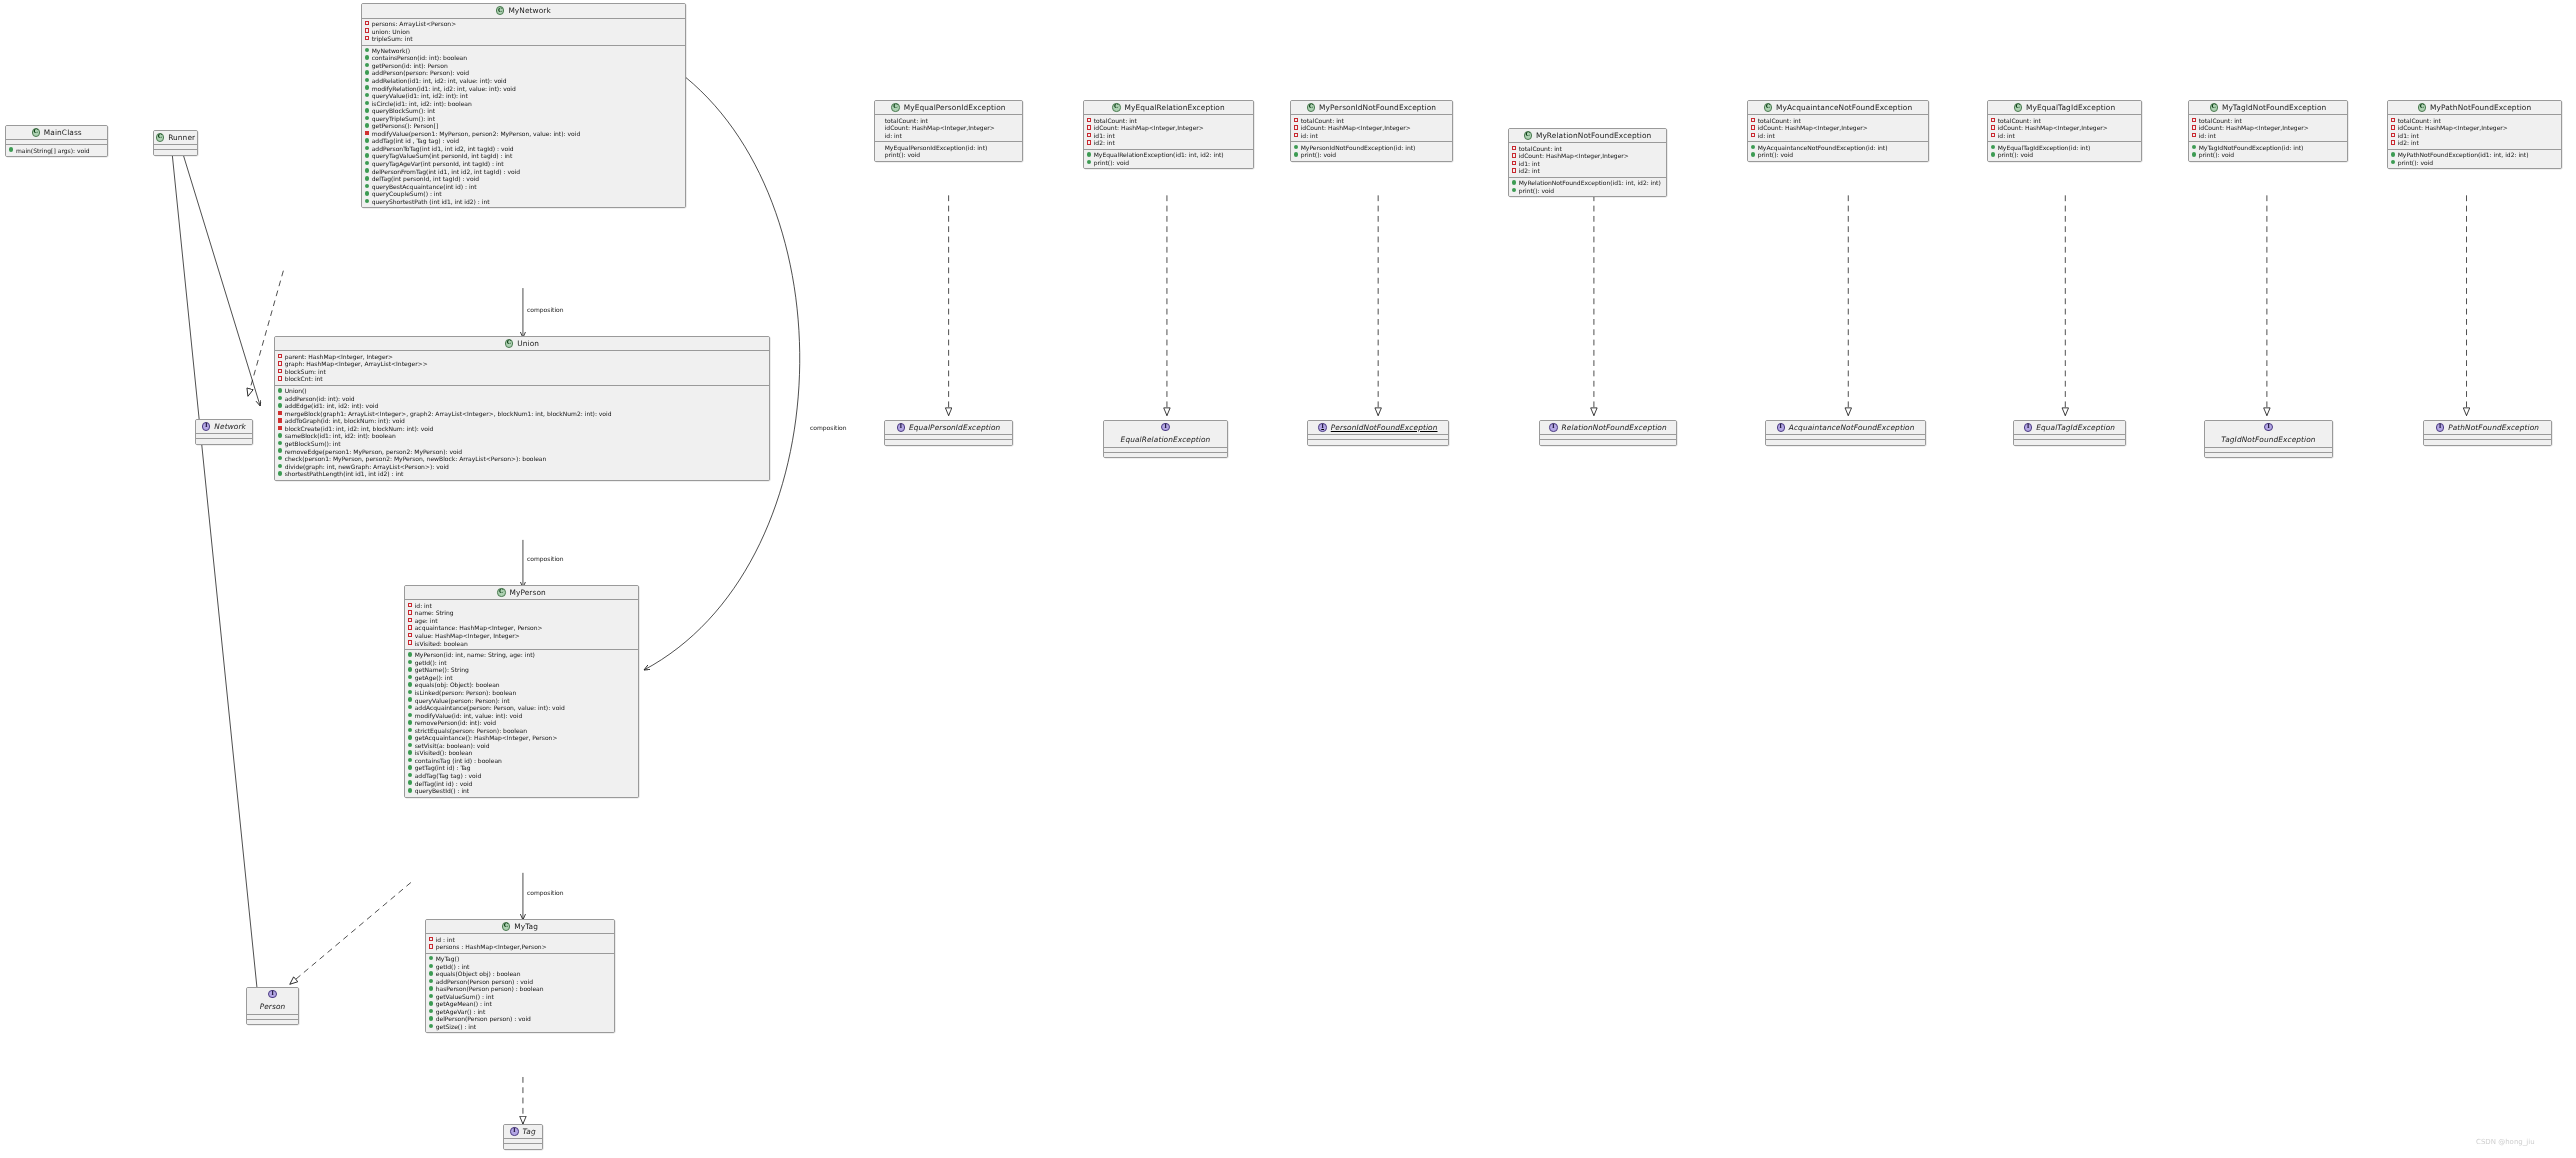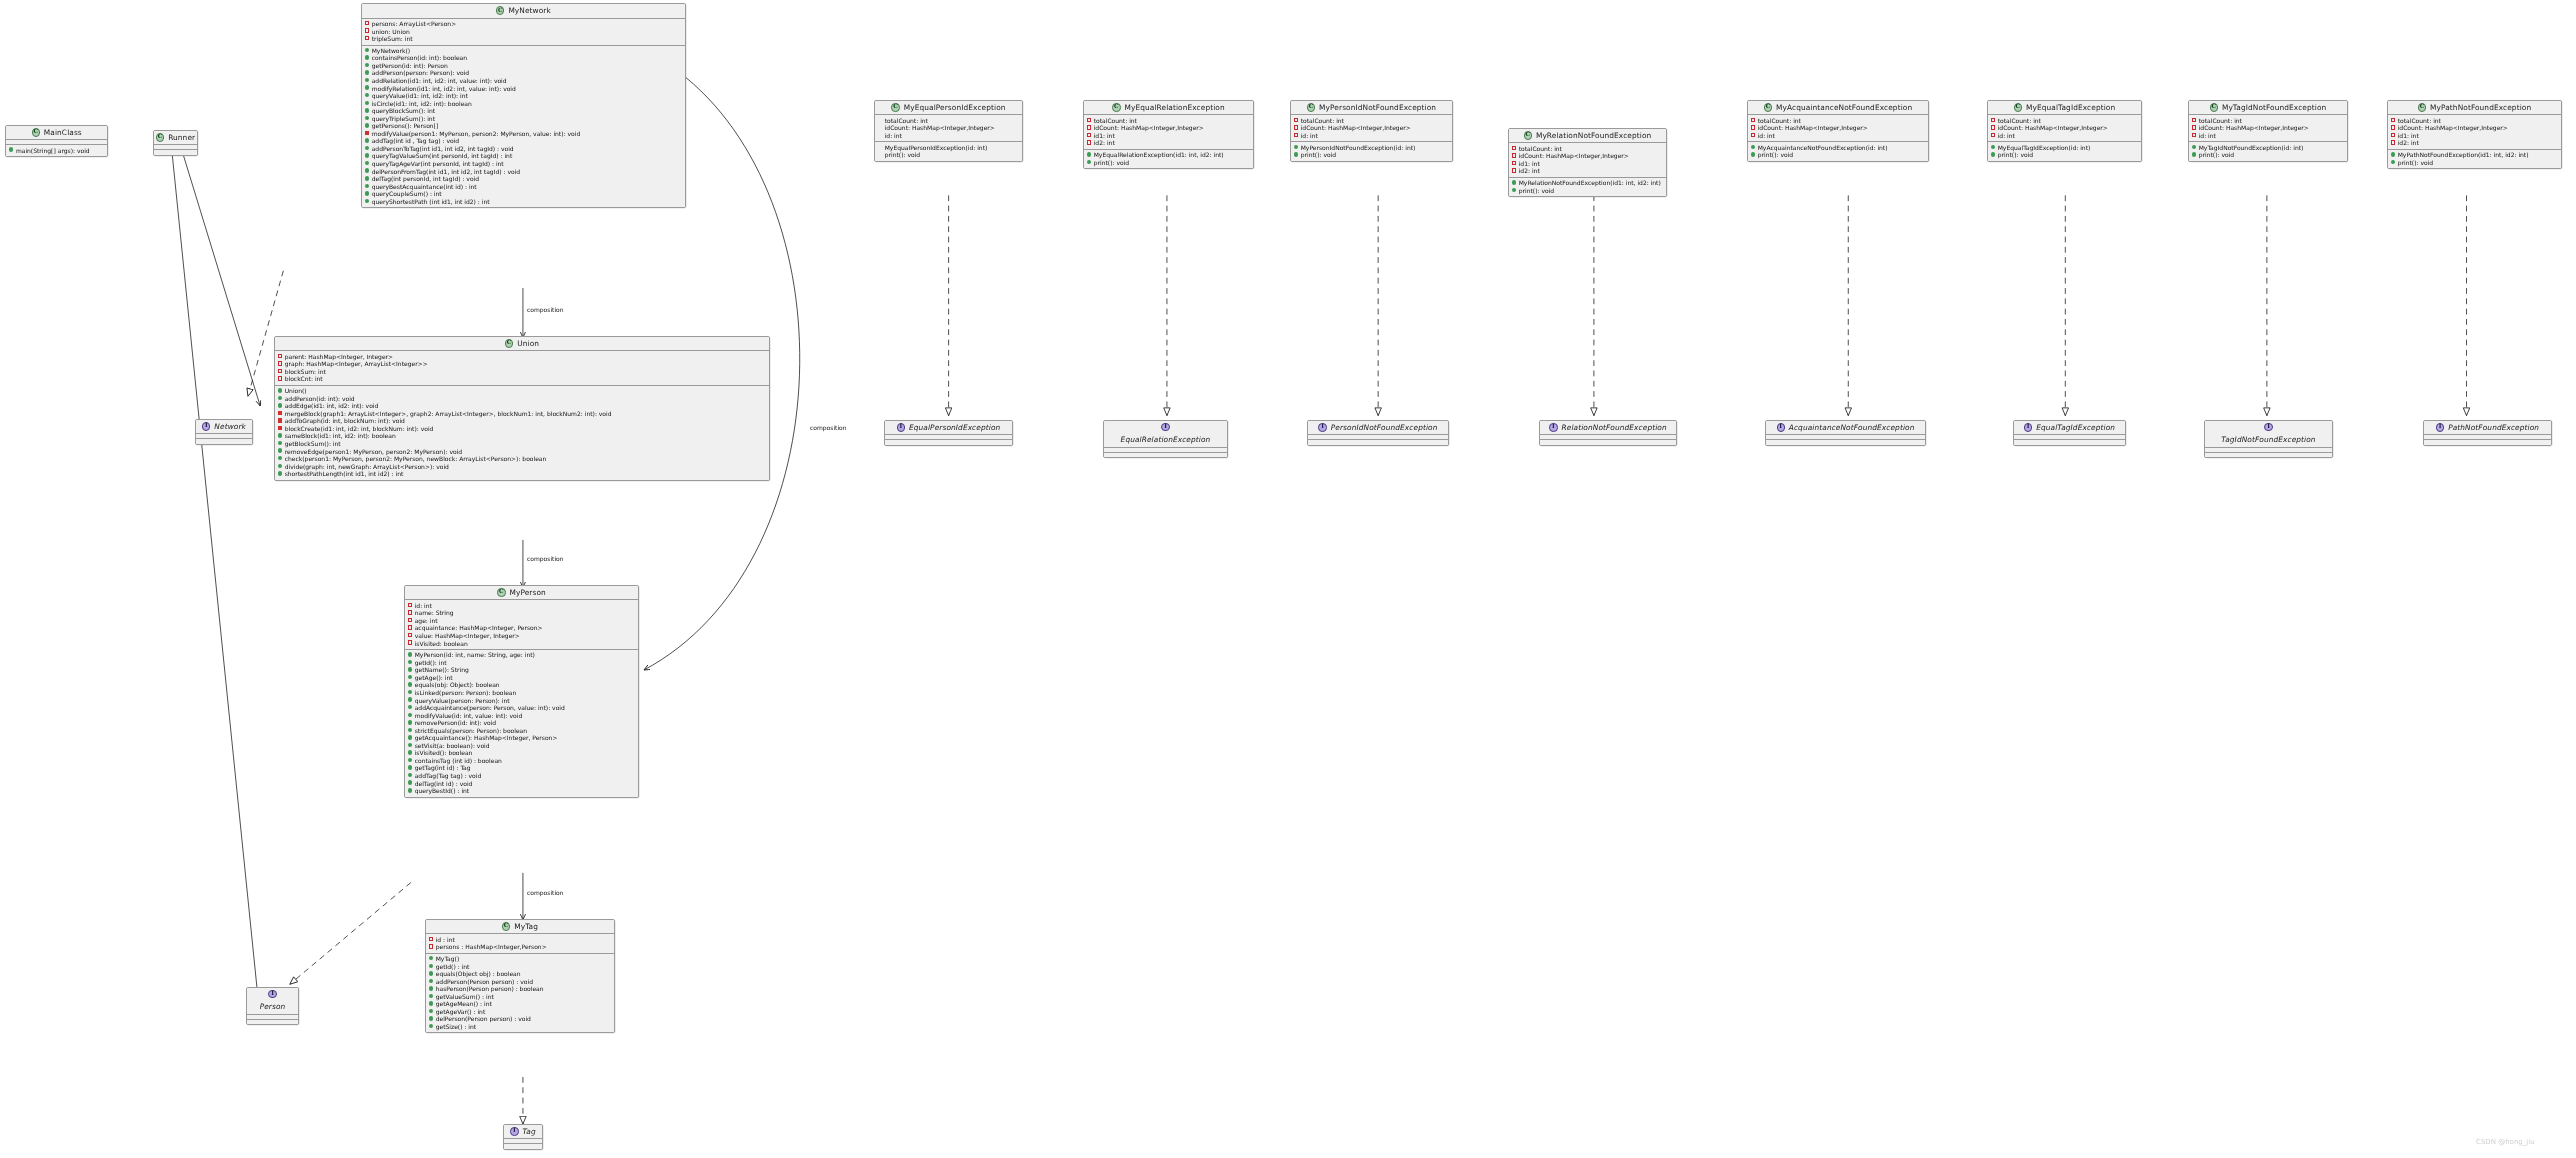--- a/index.html
+++ b/index.html
@@ -838,21 +838,21 @@
   <div class="uml-class uml-iface" style="left:1103px; top:420px; width:125px;">
     <div class="uml-header" style="padding:1.9px 3.2px 2.6px 3.2px;flex-direction:column;">
       <span class="badge badge-i">I</span>
       <span class="uml-title">EqualRelationException</span>
     </div>
     <div class="uml-section empty"></div>
     <div class="uml-section empty"></div>
   </div>
 
   <div class="uml-class uml-iface" style="left:1307px; top:420px; width:142px;">
-    <div class="uml-header" style="padding:1.9px 3.2px 2.6px 3.2px;">
+    <div class="uml-header" style="padding:1.9px 3.2px 2.6px 3.2px;text-decoration:underline;">
       <span class="badge badge-i">I</span>
       <span class="uml-title">PersonIdNotFoundException</span>
     </div>
     <div class="uml-section empty"></div>
     <div class="uml-section empty"></div>
   </div>
 
   <div class="uml-class uml-iface" style="left:1539px; top:420px; width:138px;">
     <div class="uml-header" style="padding:1.9px 3.2px 2.6px 3.2px;">
       <span class="badge badge-i">I</span>

